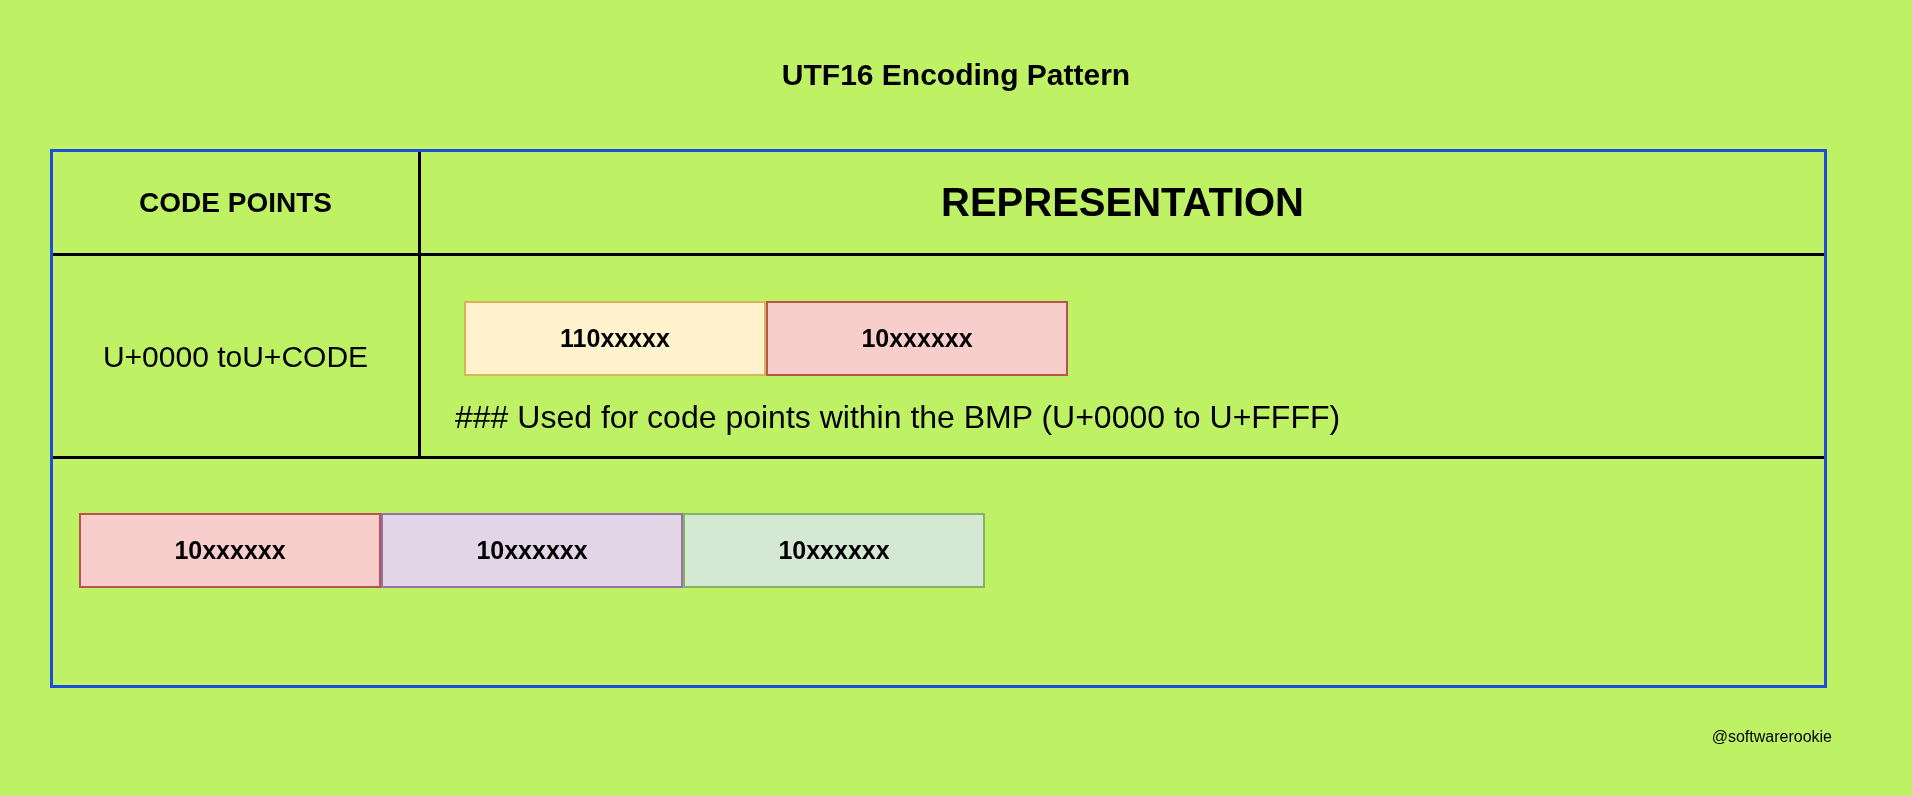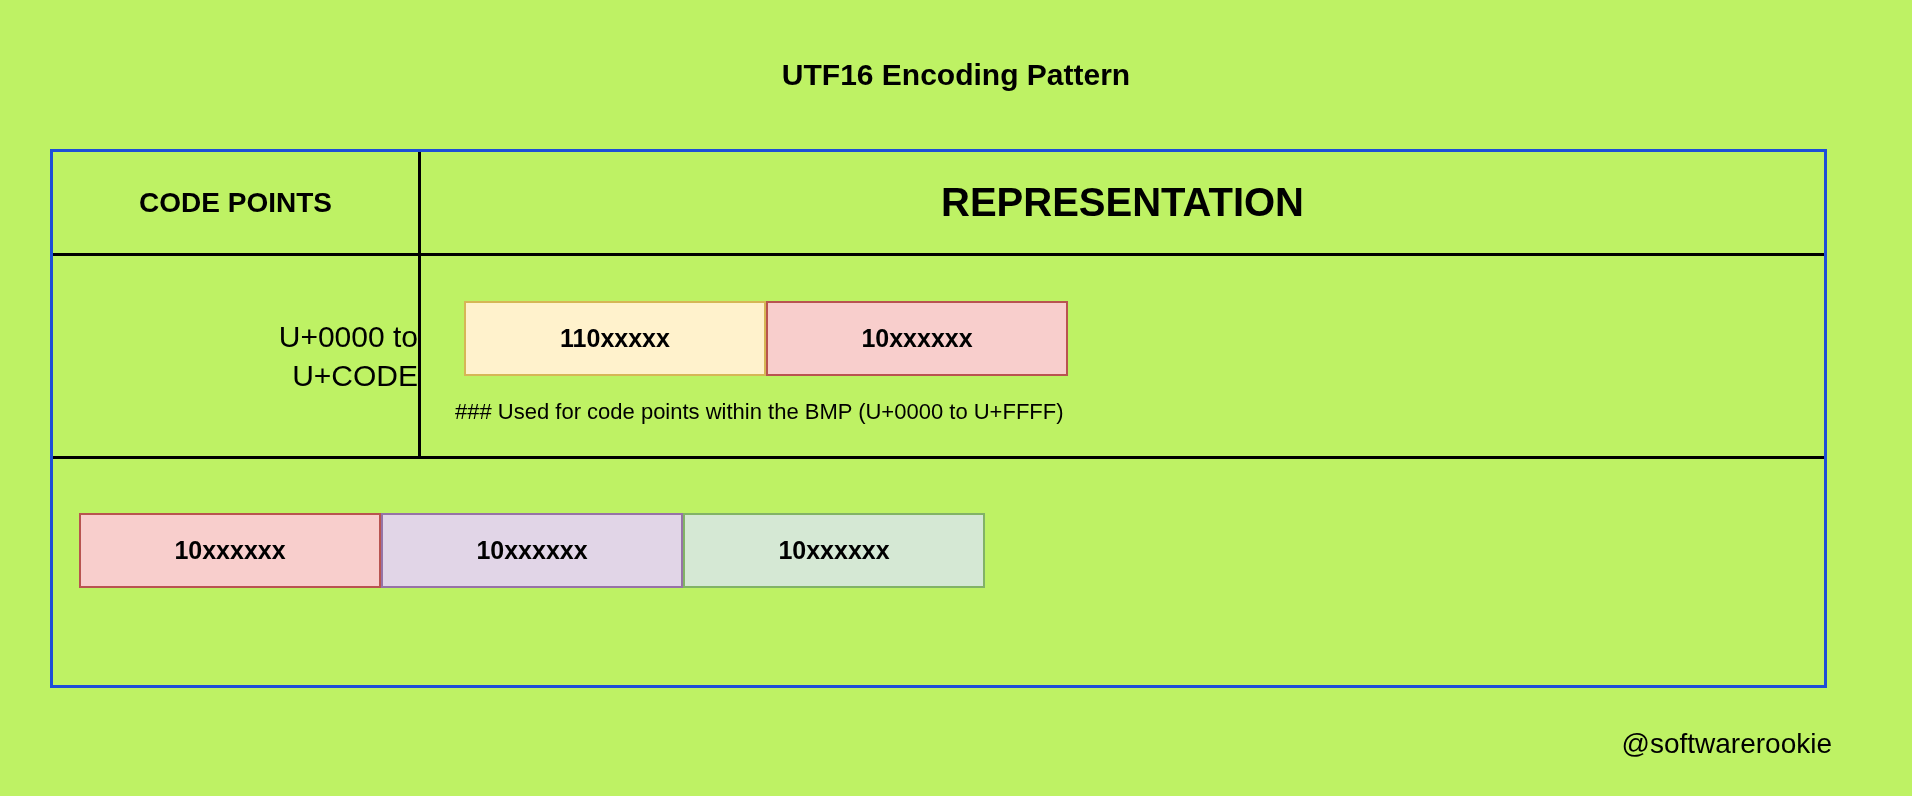--- a/index.html
+++ b/index.html
@@ -50,22 +50,22 @@
   .head {
     display: flex;
     align-items: center;
     justify-content: center;
     font-weight: bold;
   }
   .head.cp   { font-size: 28px; }
   .head.rep  { font-size: 40px; }
   .range {
     display: flex;
-    flex-direction: column;
-    align-items: flex-end;
+    flex-direction: row;
+    align-items: center;
     justify-content: center;
     font-size: 30px;
     line-height: 39px;
   }
   .rep-cell {
     position: relative;
   }
   .byte-row {
     position: absolute;
     left: 26px;
@@ -81,30 +81,30 @@
     background: #eeeeee;
     display: flex;
     align-items: center;
     justify-content: center;
     font-size: 25px;
     font-weight: bold;
   }
   .note {
     position: absolute;
     left: 34px;
-    font-size: 22px;
+    font-size: 32px;
     white-space: nowrap;
   }
   .note.n1 { top: 143px; }
   .note.n2 { top: 155px; }
   .watermark {
     position: absolute;
     top: 728px;
     right: 80px;
-    font-size: 28px;
+    font-size: 16px;
   }
 </style>
 </head>
 <body>
 
 <div class="canvas">
 
   <div class="title">UTF16 Encoding Pattern</div>
 
   <div class="diagram-table">

